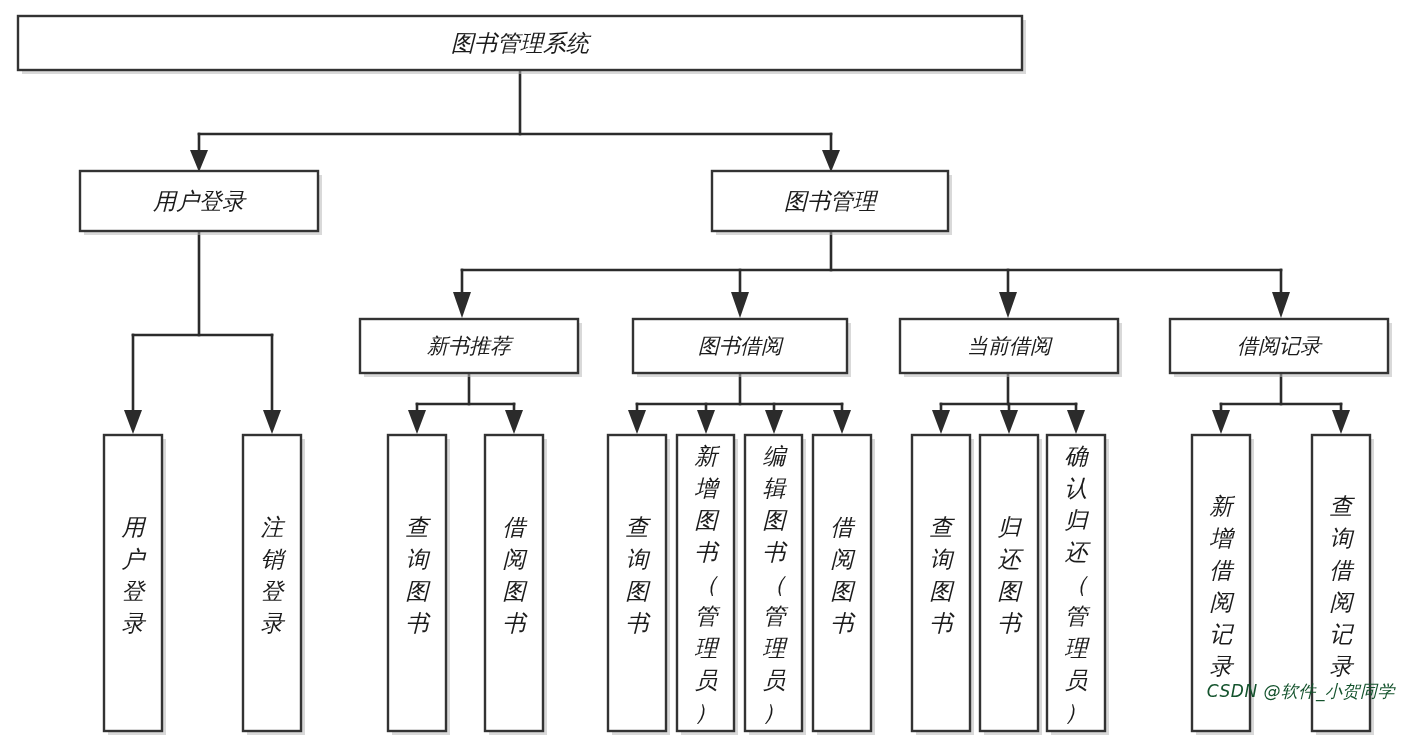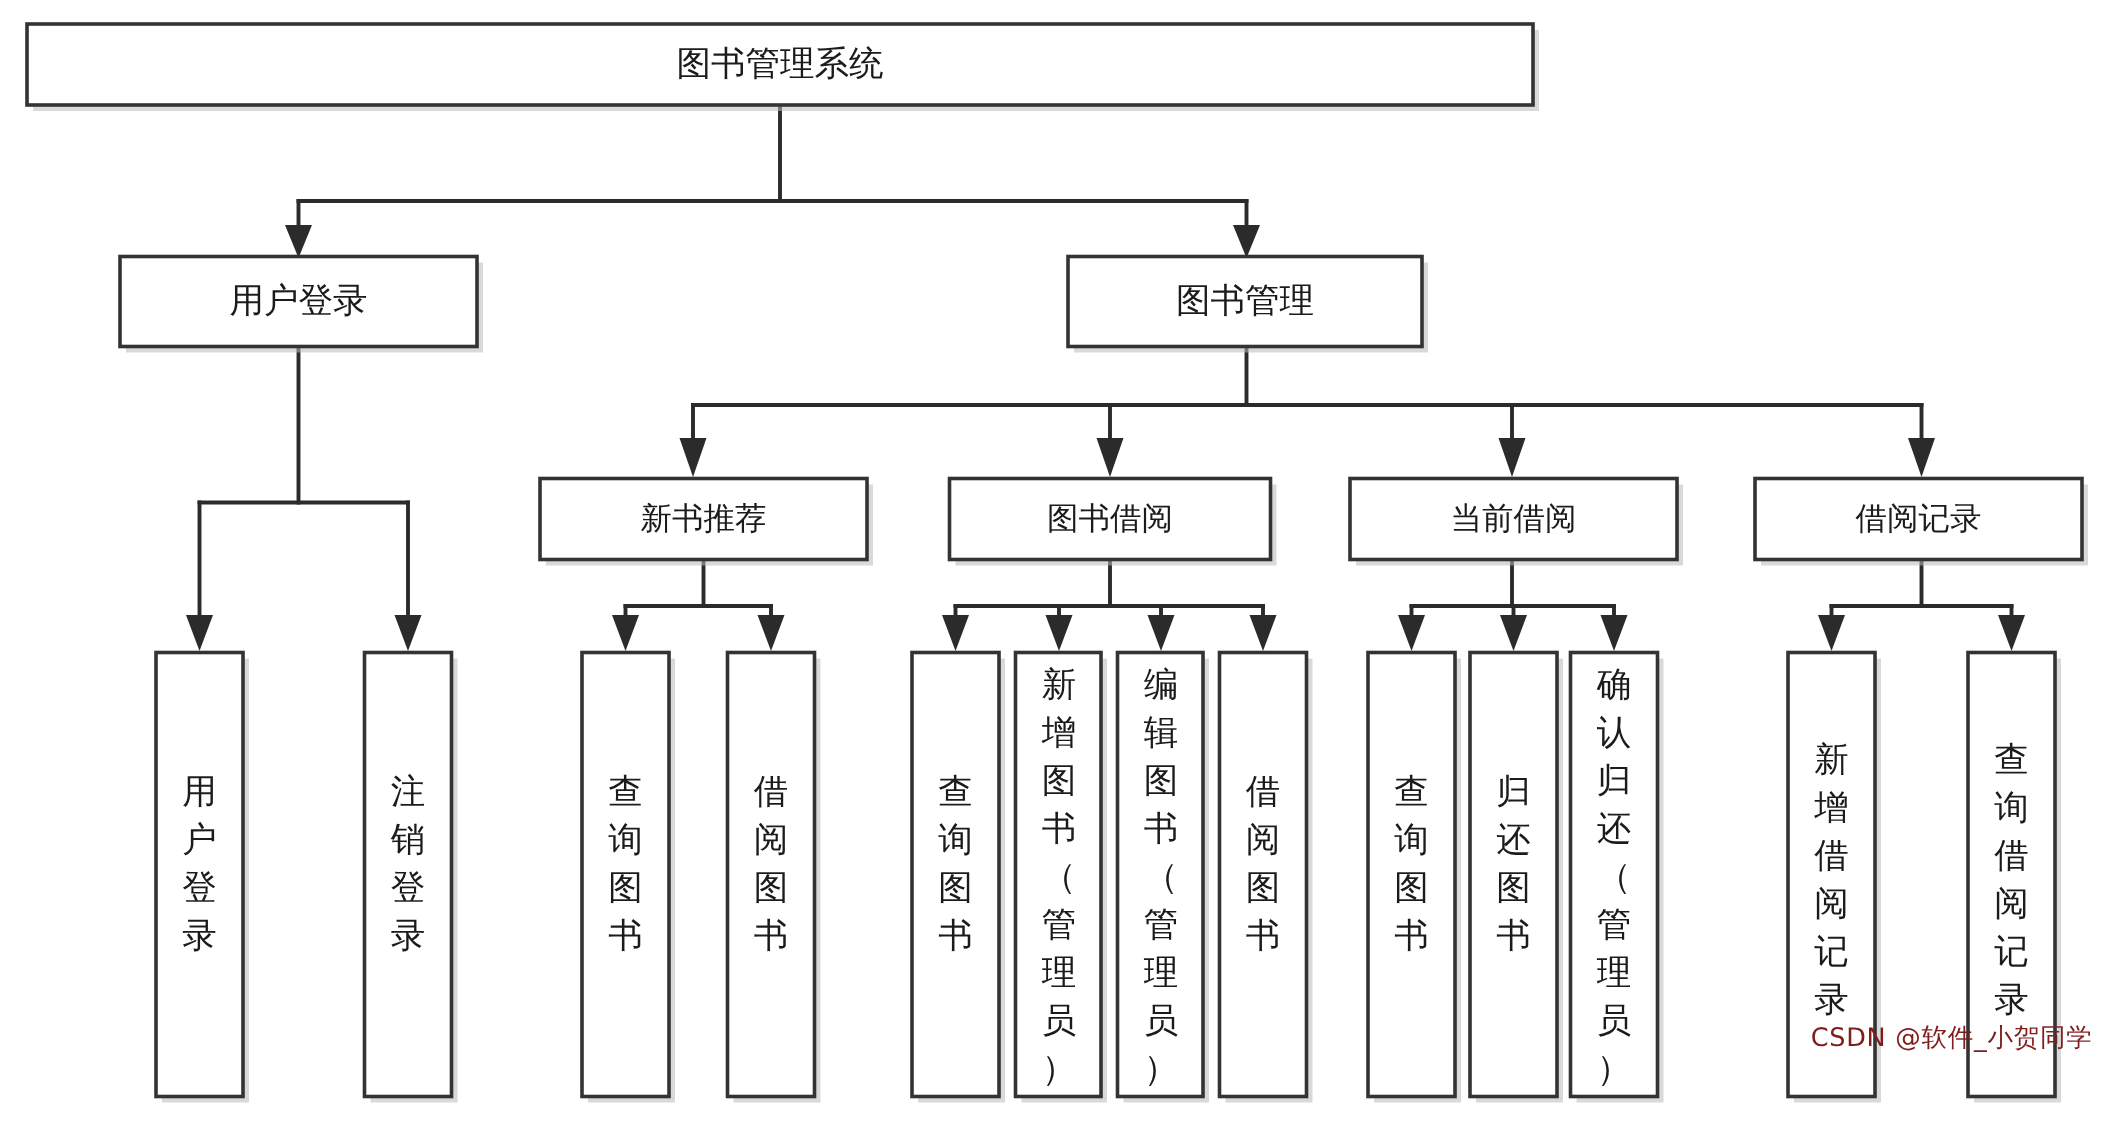--- a/index.html
+++ b/index.html
@@ -11,20 +11,21 @@
     width: 1405px;
     height: 747px;
     font-family: "DejaVu Sans", "Liberation Sans", sans-serif;
     overflow: hidden;
     position: relative;
   }
   #diagram-root {
     position: relative;
     width: 1405px;
     height: 707px;
+    font-style: italic;
   }
   svg.flow {
     position: absolute;
     left: 0;
     top: 0;
     width: 1405px;
     height: 747px;
     display: block;
   }
   .node-rect {
@@ -60,21 +61,21 @@
     fill: #1b1b1b;
     font-size: 23px;
     text-anchor: middle;
   }
   .watermark {
     position: absolute;
     right: 10px;
     bottom: 4px;
     font-family: "DejaVu Sans", "Liberation Sans", sans-serif;
     font-size: 17px;
-    color: #7f1d1d;
+    color: #14532d;
     letter-spacing: 0.5px;
     white-space: nowrap;
     pointer-events: none;
   }
 </style>
 </head>
 <body>
 
 <div id="diagram-root">
 

